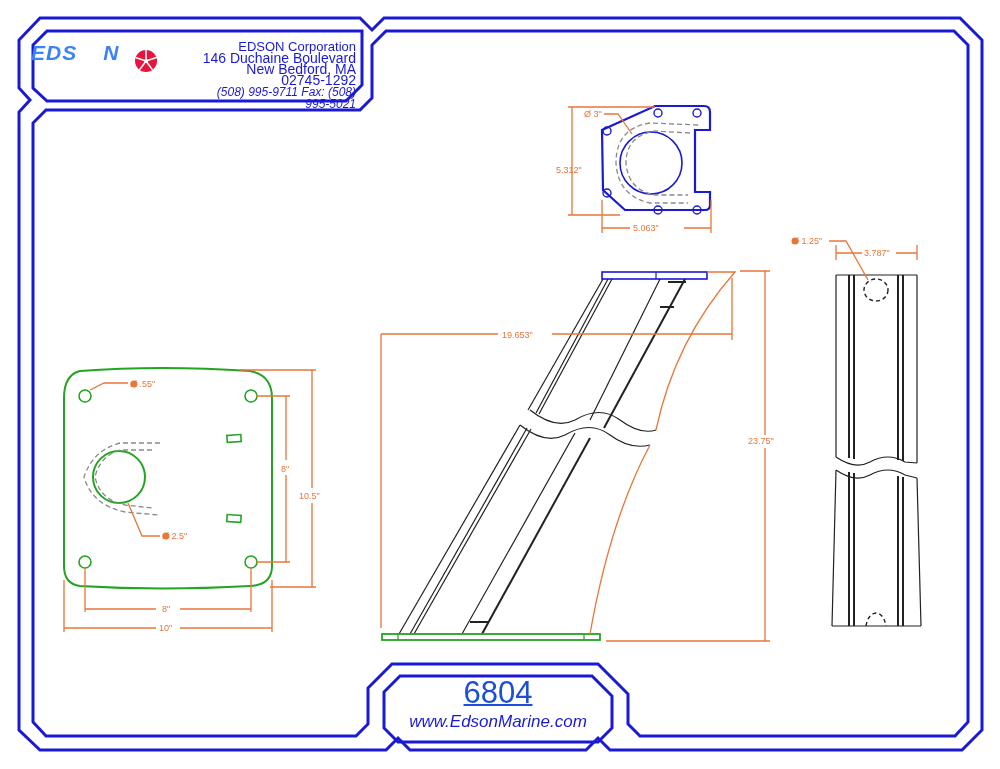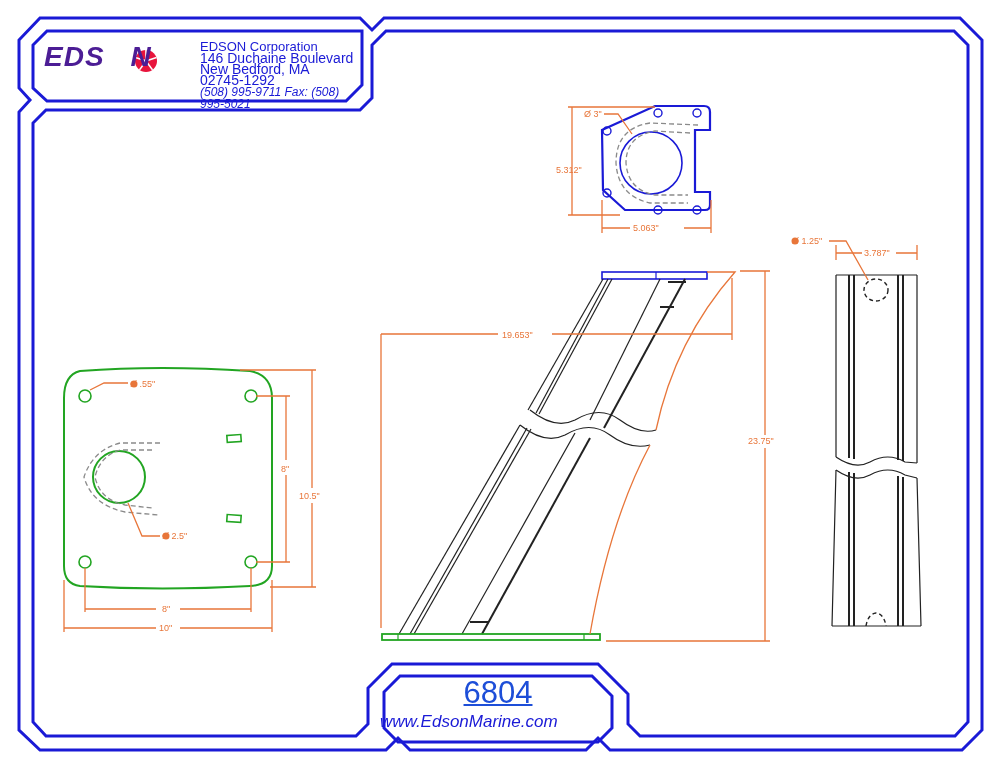--- a/index.html
+++ b/index.html
@@ -7,28 +7,28 @@
   #sheet { position: absolute; left: 0; top: 0; width: 1000px; height: 769px; }
   .frame { fill: none; stroke: #1a1ad6; stroke-width: 3; stroke-linejoin: miter; }
   .dim { fill: none; stroke: #e8763a; stroke-width: 1.3; }
   .dimtxt { fill: #e8763a; font-family: "Liberation Sans", sans-serif; font-size: 9px; }
   .green { fill: none; stroke: #22a522; stroke-width: 2; }
   .blue { fill: none; stroke: #1a1ad6; stroke-width: 2.2; }
   .black { fill: none; stroke: #222; stroke-width: 1.2; }
   .black2 { fill: none; stroke: #222; stroke-width: 2; }
   .dash { fill: none; stroke: #8a8a8a; stroke-width: 1.3; stroke-dasharray: 5 3; }
   .dashk { fill: none; stroke: #222; stroke-width: 1.4; stroke-dasharray: 4 3; }
-  .logo { position: absolute; left: 44px; top: 41px; font-family: "Liberation Sans", sans-serif; font-weight: bold; font-style: italic; font-size: 28px; color: #4c1d95; letter-spacing: 1px; }
-  .company { position: absolute; left: 200px; top: 40px; width: 156px; font-family: "Liberation Sans", sans-serif; color: #1a1ad6; line-height: 11px; }
+  .logo { position: absolute; left: 31px; top: 41px; font-family: "Liberation Sans", sans-serif; font-weight: bold; font-style: italic; font-size: 21px; color: #3b82f6; letter-spacing: 1px; }
+  .company { position: absolute; left: 200px; top: 40px; width: 156px; text-align: right; font-family: "Liberation Sans", sans-serif; color: #1a1ad6; line-height: 11px; }
   .company .c1 { font-size: 13px; line-height: 13px; }
   .company .c2, .company .c3 { font-size: 14px; line-height: 11px; }
   .company .c4 { font-size: 12px; font-style: italic; line-height: 12px; }
   .partno { position: absolute; left: 380px; top: 677px; width: 236px; text-align: center; font-family: "Liberation Sans", sans-serif; color: #1d4ed8; font-size: 31px; line-height: 32px; }
   .partno span { text-decoration: underline; text-decoration-thickness: 2px; }
-  .website { position: absolute; left: 380px; top: 712px; width: 236px; text-align: left; font-family: "Liberation Sans", sans-serif; color: #1a1ad6; font-style: italic; font-size: 17px; }
+  .website { position: absolute; left: 380px; top: 712px; width: 236px; text-align: center; font-family: "Liberation Sans", sans-serif; color: #1a1ad6; font-style: italic; font-size: 17px; }
 </style>
 </head>
 <body>
 
 <svg id="sheet" width="1000" height="769" viewBox="0 0 1000 769" xmlns="http://www.w3.org/2000/svg">
 
   <g>
 
     <path class="frame" d="M 40 18 L 360 18 L 372 30 L 384 18 L 960 18 L 982 40 L 982 730 L 962 750 L 610 750 L 598 738 L 586 750 L 410 750 L 398 738 L 386 750 L 40 750 L 19 730 L 19 112 L 30 100 L 19 88 L 19 40 Z"></path>
 

